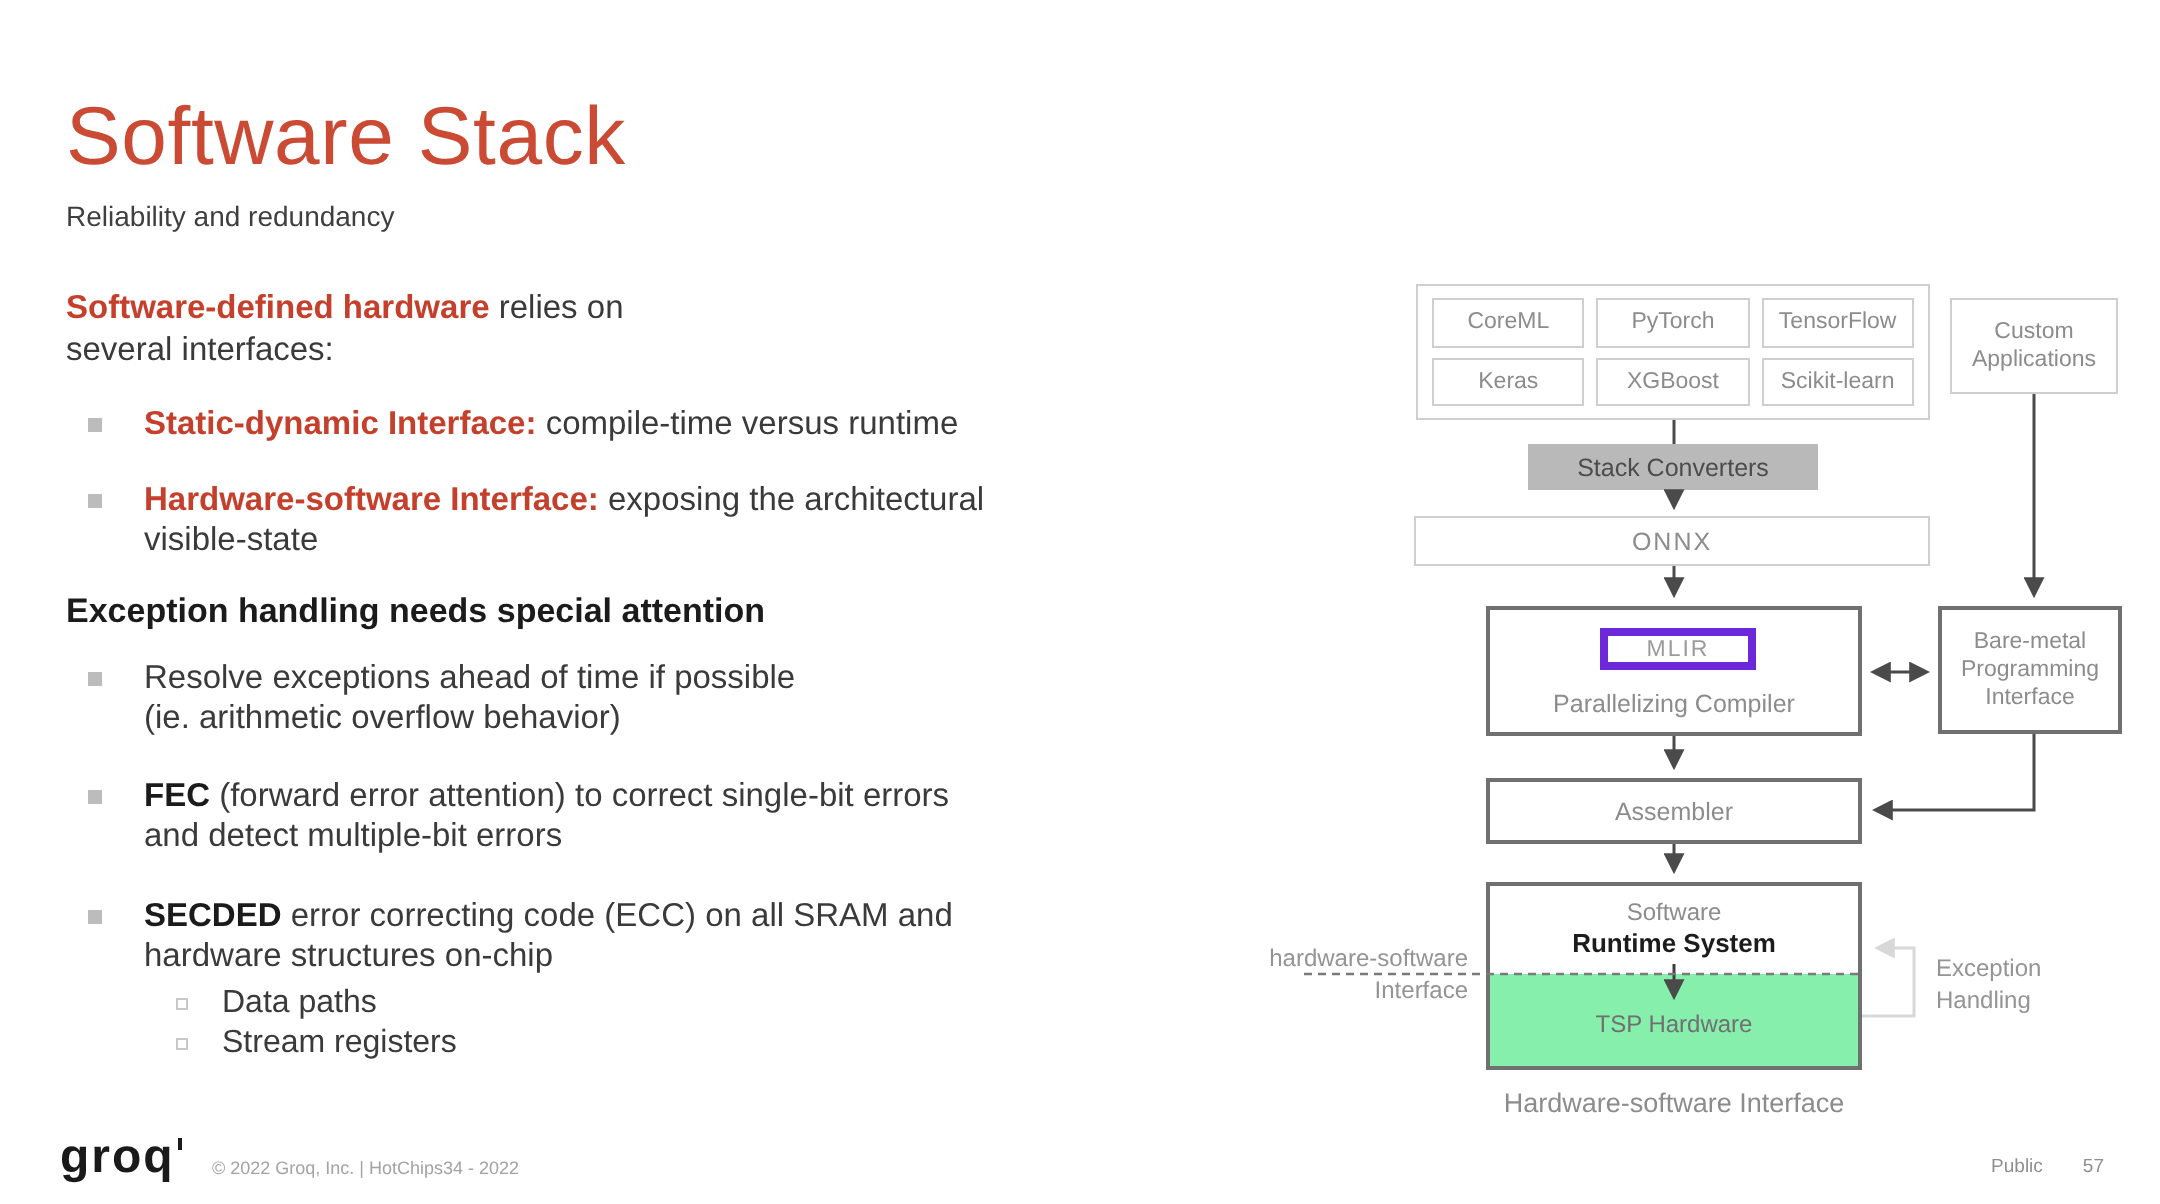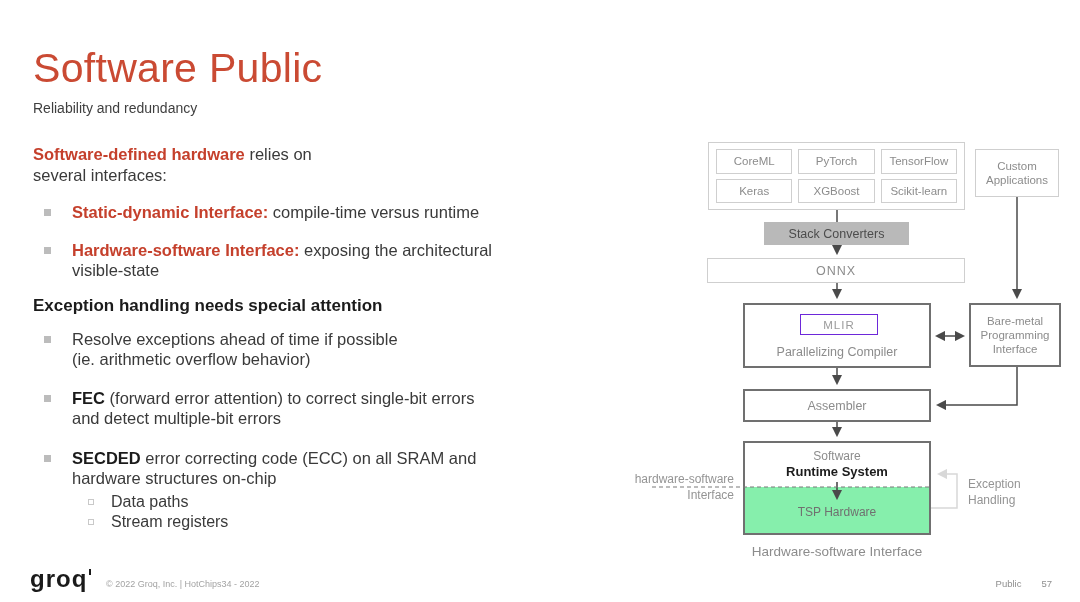--- a/index.html
+++ b/index.html
@@ -44,21 +44,21 @@
 
   .fw-panel { left:88px; top:22px; width:257px; height:68px; display:grid;
               grid-template-columns:repeat(3,1fr); gap:5px 6px; padding:6px 7px; }
   .fw { border:1px solid #cfcfcf; display:flex; align-items:center; justify-content:center;
         font-size:11.5px; color:#8c8c8c; background:#fff; }
   .custom-apps { left:355px; top:29px; width:84px; height:48px; font-size:11.5px; line-height:14px; color:#8c8c8c; }
   .model-conv { left:144px; top:102px; width:145px; height:23px; background:#b9b9b9; border:none;
                 font-size:12.5px; color:#4c4c4c; }
   .onnx { left:87px; top:138px; width:258px; height:25px; font-size:12.5px; letter-spacing:1px; color:#8c8c8c; }
   .pc { left:123px; top:183px; width:188px; height:65px; }
-  .mlir { position:absolute; left:55px; top:9px; width:78px; height:21px; border:1px solid #6d28d9;
+  .mlir { position:absolute; left:55px; top:9px; width:78px; height:21px; border:4px solid #6d28d9;
           display:flex; align-items:center; justify-content:center; font-size:11.5px; letter-spacing:1px; color:#9b9b9b; }
   .pc-label { position:absolute; left:0; right:0; bottom:7px; text-align:center; font-size:12.5px; color:#8c8c8c; }
   .bm { left:349px; top:183px; width:92px; height:64px; font-size:11.5px; line-height:14px; color:#8c8c8c; }
   .asm { left:123px; top:269px; width:188px; height:33px; font-size:12.5px; color:#8c8c8c; }
   .rt { left:123px; top:321px; width:188px; height:94px; }
   .rt-top { position:absolute; left:0; right:0; top:6px; text-align:center; }
   .rt-soft { font-size:12px; color:#8c8c8c; line-height:15px; }
   .rt-bold { font-size:13px; font-weight:700; color:#1c1c1c; line-height:16px; }
   .rt-bottom { position:absolute; left:0; right:0; top:44px; bottom:0; background:#86efac; }
   .tsp { position:absolute; left:0; right:0; top:18px; text-align:center; font-size:12px; color:#707070; }
@@ -76,21 +76,21 @@
                vertical-align:top; margin-top:3px; }
   .copyright { position:absolute; left:106px; top:579px; font-size:9px; color:#a3a3a3; }
   .page-info { position:absolute; right:28px; top:578px; font-size:9.5px; color:#8f8f8f; display:flex; gap:20px; }
 </style>
 </head>
 <body>
 
 <div class="slide">
 
   <div class="left-col">
-    <h1 class="title">Software Public</h1>
+    <h1 class="title">Software Stack</h1>
     <div class="subtitle">Reliability and redundancy</div>
 
     <p class="intro"><span class="red-bold">Software-defined hardware</span><span> relies on
 several interfaces:</span></p>
 
     <div class="bullet">
       <span class="sq"></span>
       <div class="bcontent">
         <p class="btext"><span class="red-bold">Static-dynamic Interface:</span><span> compile-time versus runtime</span></p>
       </div>

